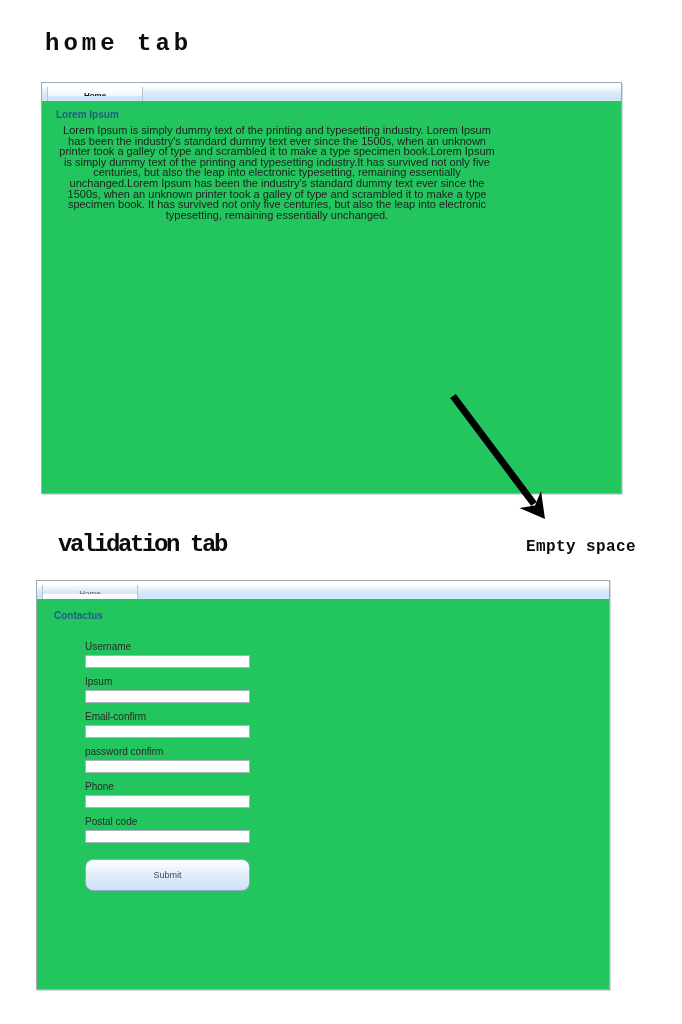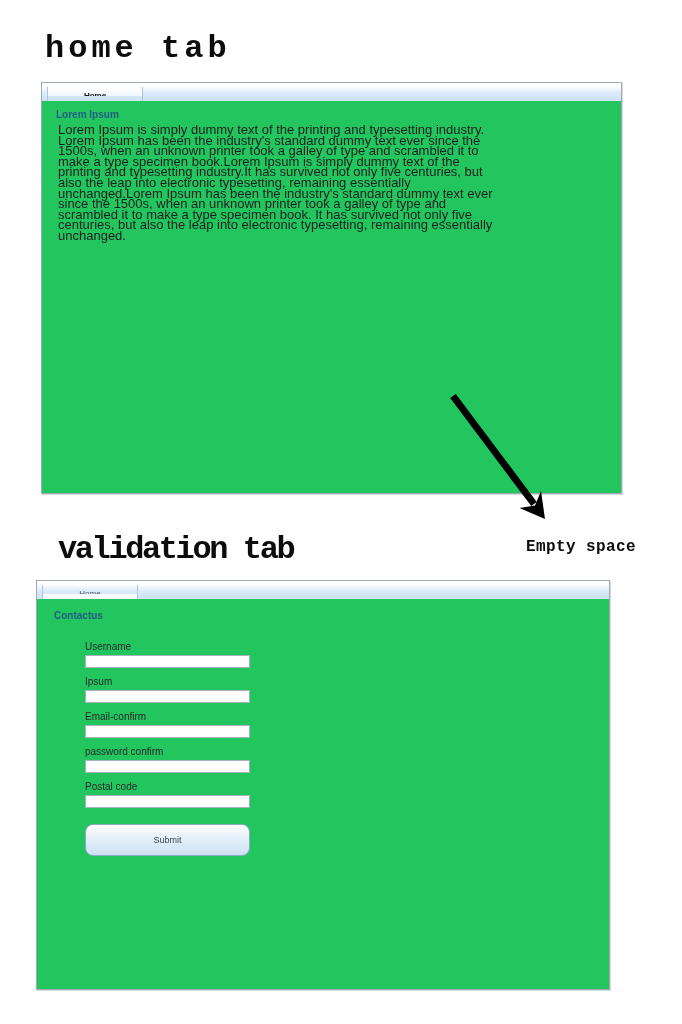--- a/index.html
+++ b/index.html
@@ -5,21 +5,21 @@
   * { margin:0; padding:0; box-sizing:border-box; }
   html,body { width:682px; height:1024px; background:#ffffff; overflow:hidden; }
   body { position:relative; font-family:"Liberation Sans", sans-serif; color:#1a1a1a; }
 
   
   .mock-title {
     position:absolute;
     font-family:"Liberation Mono", monospace;
     font-weight:bold;
     color:#0c0c0c;
-    font-size:32px;
+    font-size:24px;
   }
   .mock-title.home { left:45px; top:30px; letter-spacing:4px; }
   .mock-title.validation { left:58px; top:531px; letter-spacing:-2.4px; }
   .empty-space-label {
     position:absolute; left:526px; top:538px;
     font-family:"Liberation Mono", monospace;
     font-weight:bold; font-size:16px; letter-spacing:0.4px; color:#0c0c0c;
     white-space:nowrap;
   }
 
@@ -57,22 +57,22 @@
   .panel-content { position:absolute; left:0; top:18px; right:0; bottom:0; background:#22c55e; }
   .content-heading {
     position:absolute;
     font-size:10px; font-weight:bold; color:#235e86;
     white-space:nowrap;
   }
   .panel-home .content-heading { left:14px; top:8px; }
   .panel-validation .content-heading { left:17px; top:11px; }
   .lorem-paragraph {
     position:absolute; left:16px; top:24px; width:438px;
-    font-size:13px; line-height:10.6px; color:#1f1f1f;
-    text-align:left;
+    font-size:11px; line-height:10.6px; color:#1f1f1f;
+    text-align:center;
   }
 
   
   .contact-form { position:absolute; left:48px; top:42px; width:170px; }
   .form-row { margin-bottom:8px; }
   .form-row label {
     display:block; font-size:10px; color:#2a2a2a; margin-bottom:3px; white-space:nowrap;
   }
   .form-row input {
     display:block; width:165px; height:13px;
@@ -135,19 +135,23 @@
       </div>
       <div class="form-row">
         <label>Email-confirm</label>
         <input type="text" value="" style="">
       </div>
       <div class="form-row">
         <label>password confirm</label>
         <input type="text" value="" style="">
       </div>
       <div class="form-row">
+        <label>Phone</label>
+        <input type="text" value="" style="">
+      </div>
+      <div class="form-row">
         <label>Postal code</label>
         <input type="text" value="" style="">
       </div>
       <button class="submit-button">Submit</button>
     </div>
   </div>
 </div>
 
 </body></html>

